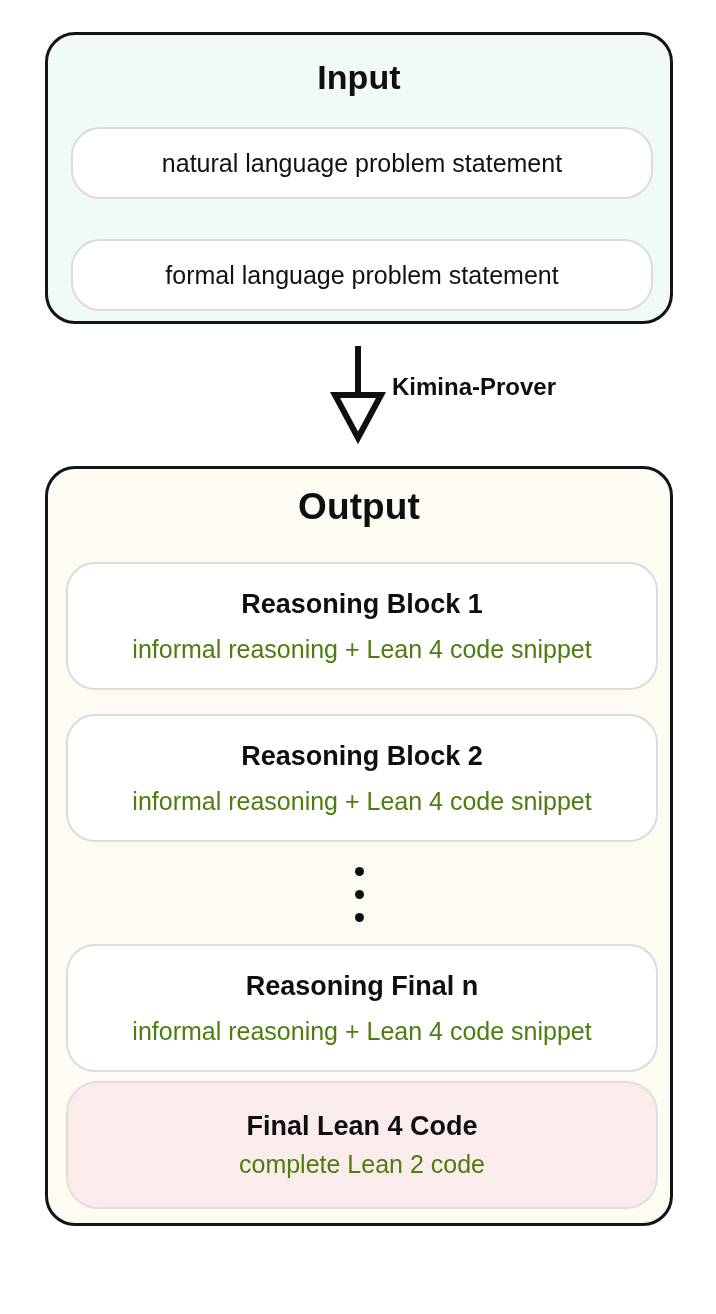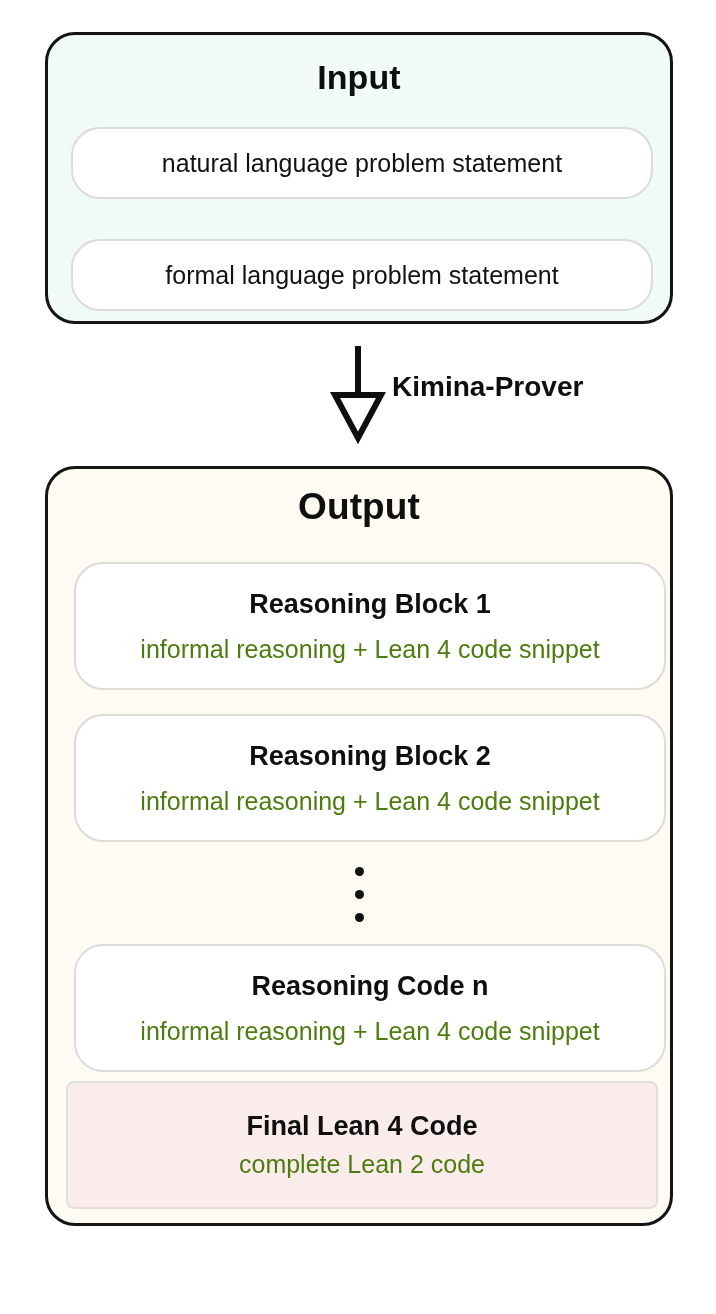--- a/index.html
+++ b/index.html
@@ -88,21 +88,21 @@
 
   .card-line {
     text-align: center;
     color: #121212;
     font-size: 25px;
     line-height: 30px;
     white-space: nowrap;
   }
 
   .card.block-card {
-    left: 26px;
+    left: 18px;
     width: 592px;
     height: 128px;
     gap: 13px;
   }
 
   #block-1 { top: 93px; }
   #block-2 { top: 245px; }
   #block-n { top: 475px; }
 
   .block-title {
@@ -122,21 +122,21 @@
 
   
   #final-card {
     position: absolute;
     left: 18px;
     top: 612px;
     width: 592px;
     height: 128px;
     background: #faeceb;
     border: 2px solid #e2dedc;
-    border-radius: 8px;
+    border-radius: 32px;
     display: flex;
     flex-direction: column;
     align-items: center;
     justify-content: center;
     gap: 6px;
   }
 
   
   #ellipsis {
     position: absolute;
@@ -168,21 +168,21 @@
   #arrow-svg {
     position: absolute;
     left: 330px;
     top: 0;
   }
 
   #arrow-label {
     position: absolute;
     left: 392px;
     top: 37px;
-    font-size: 28px;
+    font-size: 24px;
     line-height: 28px;
     font-weight: bold;
     color: #0f0f0f;
     white-space: nowrap;
   }
 </style>
 </head>
 <body>
 
 <div id="diagram">
@@ -228,21 +228,21 @@
       <div class="block-sub">informal reasoning + Lean 4 code snippet</div>
     </div>
 
     <div id="ellipsis">
       <span class="dot"></span>
       <span class="dot"></span>
       <span class="dot"></span>
     </div>
 
     <div class="card block-card" id="block-n">
-      <div class="block-title">Reasoning Code n</div>
+      <div class="block-title">Reasoning Final n</div>
       <div class="block-sub">informal reasoning + Lean 4 code snippet</div>
     </div>
 
     <div id="final-card">
       <div class="block-title">Final Lean 4 Code</div>
       <div class="block-sub">complete Lean 2 code</div>
     </div>
 
   </div>
 

